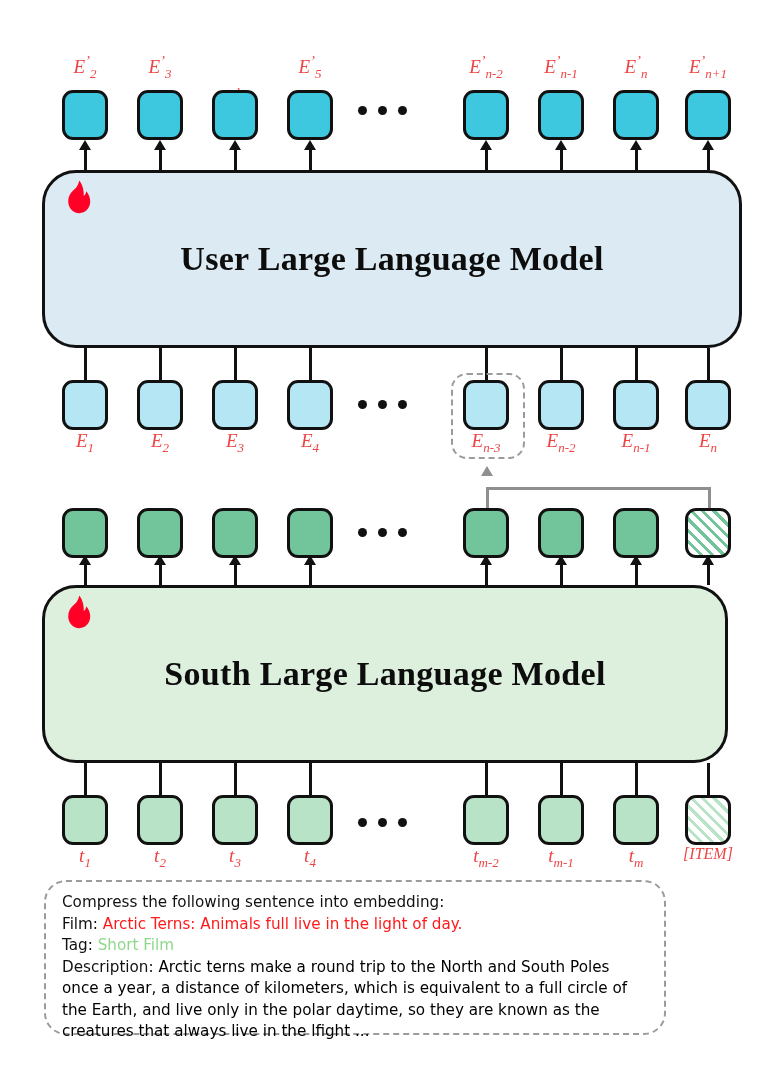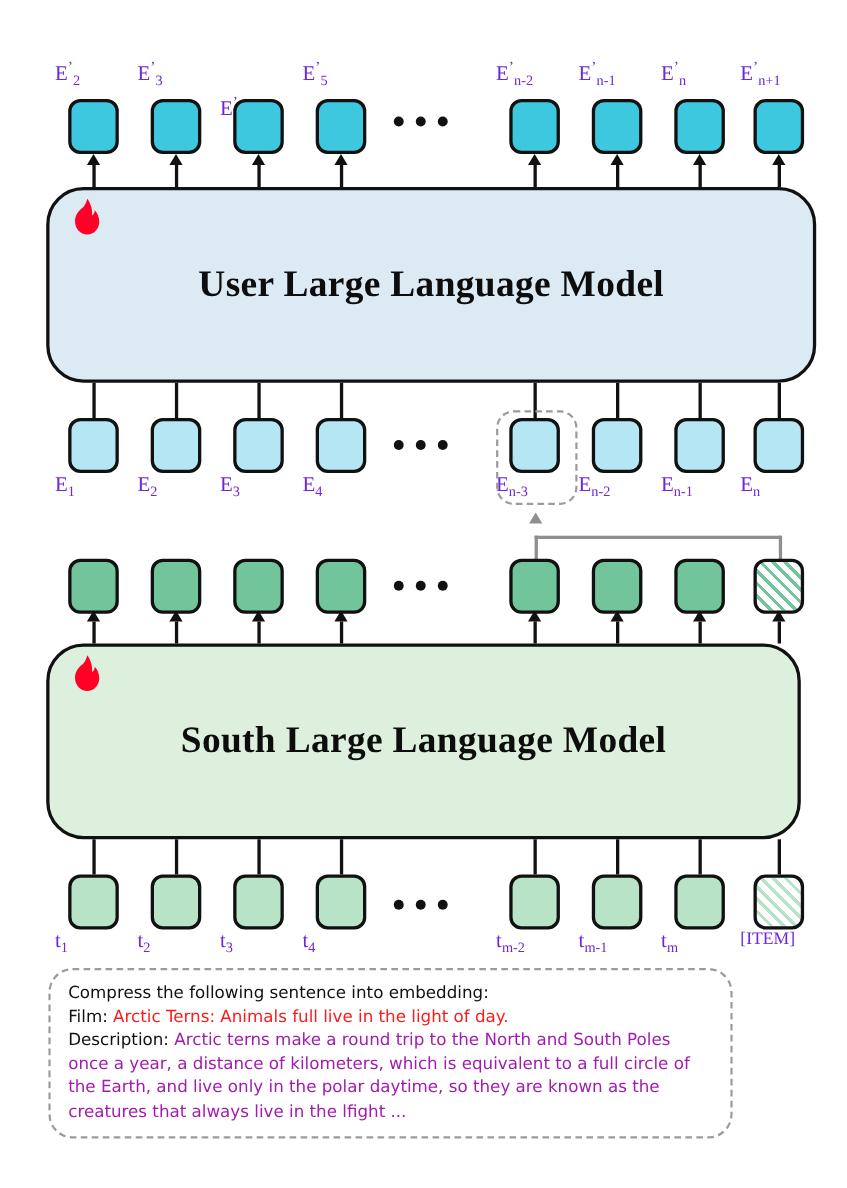--- a/index.html
+++ b/index.html
@@ -26,23 +26,23 @@
   }
   .box.hatch-lightgreen{
     background:
       repeating-linear-gradient(45deg,
         #b9e3c6 0px, #b9e3c6 3px,
         #ffffff 3px, #ffffff 8px);
   }
 
   
   .tok-label {
-    position:absolute; width:70px; text-align:left;
+    position:absolute; width:70px; text-align:center;
     font-family:"Liberation Serif", serif;
-    font-size:19px; color:#6d28d9; white-space:nowrap;
+    font-size:19px; color:#ef4444; white-space:nowrap;font-style:italic;
   }
   .tok-label sub { font-size:13px; }
   .tok-label sup { font-size:14px; }
   .tok-label.small { font-size:16px; }
 
   
   .slab {
     position:absolute; border:3px solid #111111; border-radius:34px;
     box-sizing:border-box;
     display:flex; align-items:center; justify-content:center;
@@ -83,21 +83,21 @@
 
   
   .prompt {
     position:absolute; border:2.5px dashed #9b9b9b; border-radius:22px;
     box-sizing:border-box; padding:10px 14px 8px 16px;
     font-family:"DejaVu Sans", sans-serif;
     font-size:15.2px; line-height:21.5px; color:#111111;
   }
   .prompt .c-title { color:#ff1a1a; }
   .prompt .c-tag   { color:#8ed88a; }
-  .prompt .c-desc  { color:#a21caf; }
+  .prompt .c-desc  { color:#000000; }
   .prompt .row { white-space:nowrap; }
 </style>
 </head>
 <body>
 
 <div class="stage">
 
   <div id="user-out-labels">
       <div class="tok-label" style="left: 50px; top: 54px;">E<sup>’</sup><sub>2</sub></div>
       <div class="tok-label" style="left: 125px; top: 54px;">E<sup>’</sup><sub>3</sub></div>
@@ -280,19 +280,23 @@
   </div>
 
   <div class="prompt" style="left:44px; top:880px; width:622px; height:155px;">
     <div class="row">
       <span>Compress the following sentence into embedding:</span>
     </div>
     <div class="row">
       <span>Film:</span>
       <span class="c-title">Arctic Terns: Animals full live in the light of day.</span>
     </div>
+    <div class="row">
+      <span>Tag:</span>
+      <span class="c-tag">Short Film</span>
+    </div>
     <div>
       <span>Description:</span>
       <span class="c-desc" id="prompt-desc-lines">Arctic terns make a round trip to the North and South Poles once a year, a distance of kilometers, which is equivalent to a full circle of the Earth, and live only in the polar daytime, so they are known as the creatures that always live in the lfight ...</span>
     </div>
   </div>
 
 </div>
 
 </body></html>

